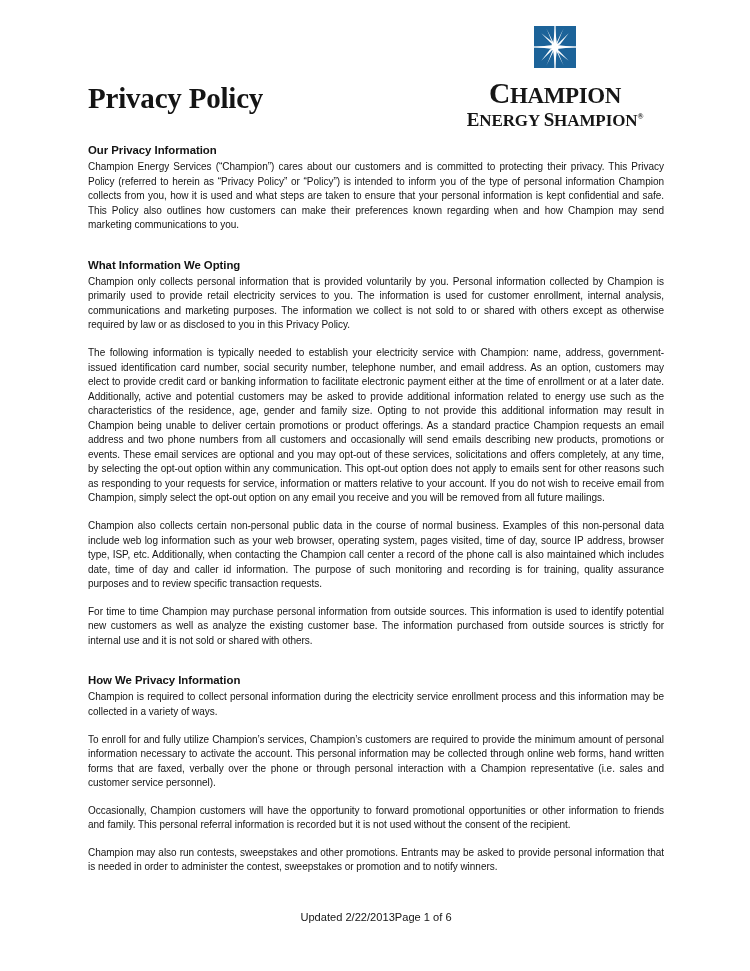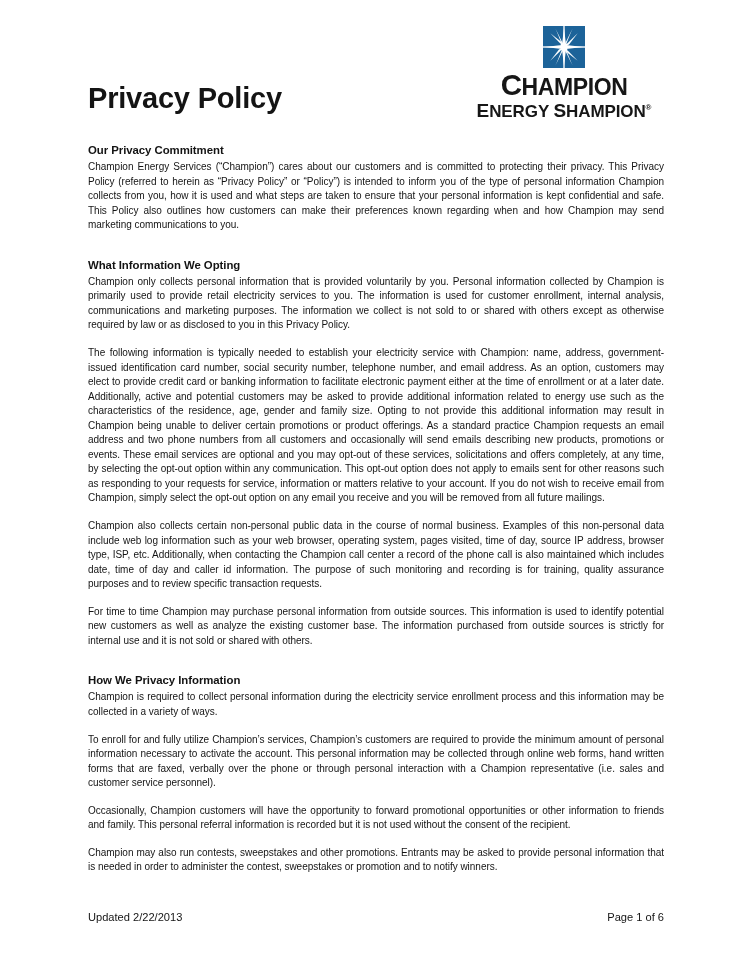--- a/index.html
+++ b/index.html
@@ -18,23 +18,24 @@
     height: 971px;
     background: #ffffff;
     overflow: hidden;
     box-sizing: border-box;
   }
 
   
   .header {
     position: absolute;
     left: 88px;
-    right: 93px;
+    right: 102px;
     top: 26px;
     height: 98px;
+    font-family: Liberation Serif, serif;
   }
   .doc-title {
     position: absolute;
     left: 0;
     top: 58px;
     font-size: 29px;
     font-weight: bold;
     letter-spacing: -0.2px;
     line-height: 1;
     margin: 0;
@@ -48,21 +49,21 @@
     display: flex;
     flex-direction: column;
     align-items: center;
   }
   .logo-mark {
     width: 42px;
     height: 42px;
     display: block;
   }
   .logo-word {
-    margin-top: 2px;
+    margin-top: 11px;
     font-size: 29.5px;
     font-weight: bold;
     line-height: 1;
     letter-spacing: -0.4px;
     color: #161616;
     white-space: nowrap;
     display: block;
   }
   .logo-word .cap { font-size: 29.5px; }
   .logo-word .sm  { font-size: 23px; }
@@ -107,21 +108,21 @@
   .block + .block { margin-top: 13px; }
   .block.section-gap { margin-top: 25px; }
 
   
   .footer {
     position: absolute;
     left: 88px;
     width: 576px;
     top: 911px;
     display: flex;
-    justify-content: space-between;
+    justify-content: center;
     align-items: baseline;
     font-size: 11.1px;
     color: #141414;
   }
 </style>
 </head>
 <body>
 
 <div class="page">
 
@@ -154,21 +155,21 @@
 
       <span class="logo-word"><span class="cap">C</span><span class="sm">HAMPION</span></span>
 
       <span class="logo-sub"><span class="cap">E</span><span class="sm">NERGY</span><span class="sm"> </span><span class="cap">S</span><span class="sm">HAMPION</span><span class="reg">®</span></span>
 
     </div>
   </div>
 
   <div class="content" id="content-root">
       <div class="block">
-        <h2 class="section-heading">Our Privacy Commitment</h2>
+        <h2 class="section-heading">Our Privacy Information</h2>
         <p class="para">Champion Energy Services (“Champion”) cares about our customers and is committed to protecting their privacy. This Privacy Policy (referred to herein as “Privacy Policy” or “Policy”) is intended to inform you of the type of personal information Champion collects from you, how it is used and what steps are taken to ensure that your personal information is kept confidential and safe. This Policy also outlines how customers can make their preferences known regarding when and how Champion may send marketing communications to you.</p>
       </div>
       <div class="block section-gap">
         <h2 class="section-heading">What Information We Opting</h2>
         <p class="para">Champion only collects personal information that is provided voluntarily by you. Personal information collected by Champion is primarily used to provide retail electricity services to you. The information is used for customer enrollment, internal analysis, communications and marketing purposes. The information we collect is not sold to or shared with others except as otherwise required by law or as disclosed to you in this Privacy Policy.</p>
       </div>
       <div class="block">
         <p class="para">The following information is typically needed to establish your electricity service with Champion: name, address, government-issued identification card number, social security number, telephone number, and email address. As an option, customers may elect to provide credit card or banking information to facilitate electronic payment either at the time of enrollment or at a later date. Additionally, active and potential customers may be asked to provide additional information related to energy use such as the characteristics of the residence, age, gender and family size. Opting to not provide this additional information may result in Champion being unable to deliver certain promotions or product offerings. As a standard practice Champion requests an email address and two phone numbers from all customers and occasionally will send emails describing new products, promotions or events. These email services are optional and you may opt-out of these services, solicitations and offers completely, at any time, by selecting the opt-out option within any communication. This opt-out option does not apply to emails sent for other reasons such as responding to your requests for service, information or matters relative to your account. If you do not wish to receive email from Champion, simply select the opt-out option on any email you receive and you will be removed from all future mailings.</p>
       </div>
       <div class="block">

